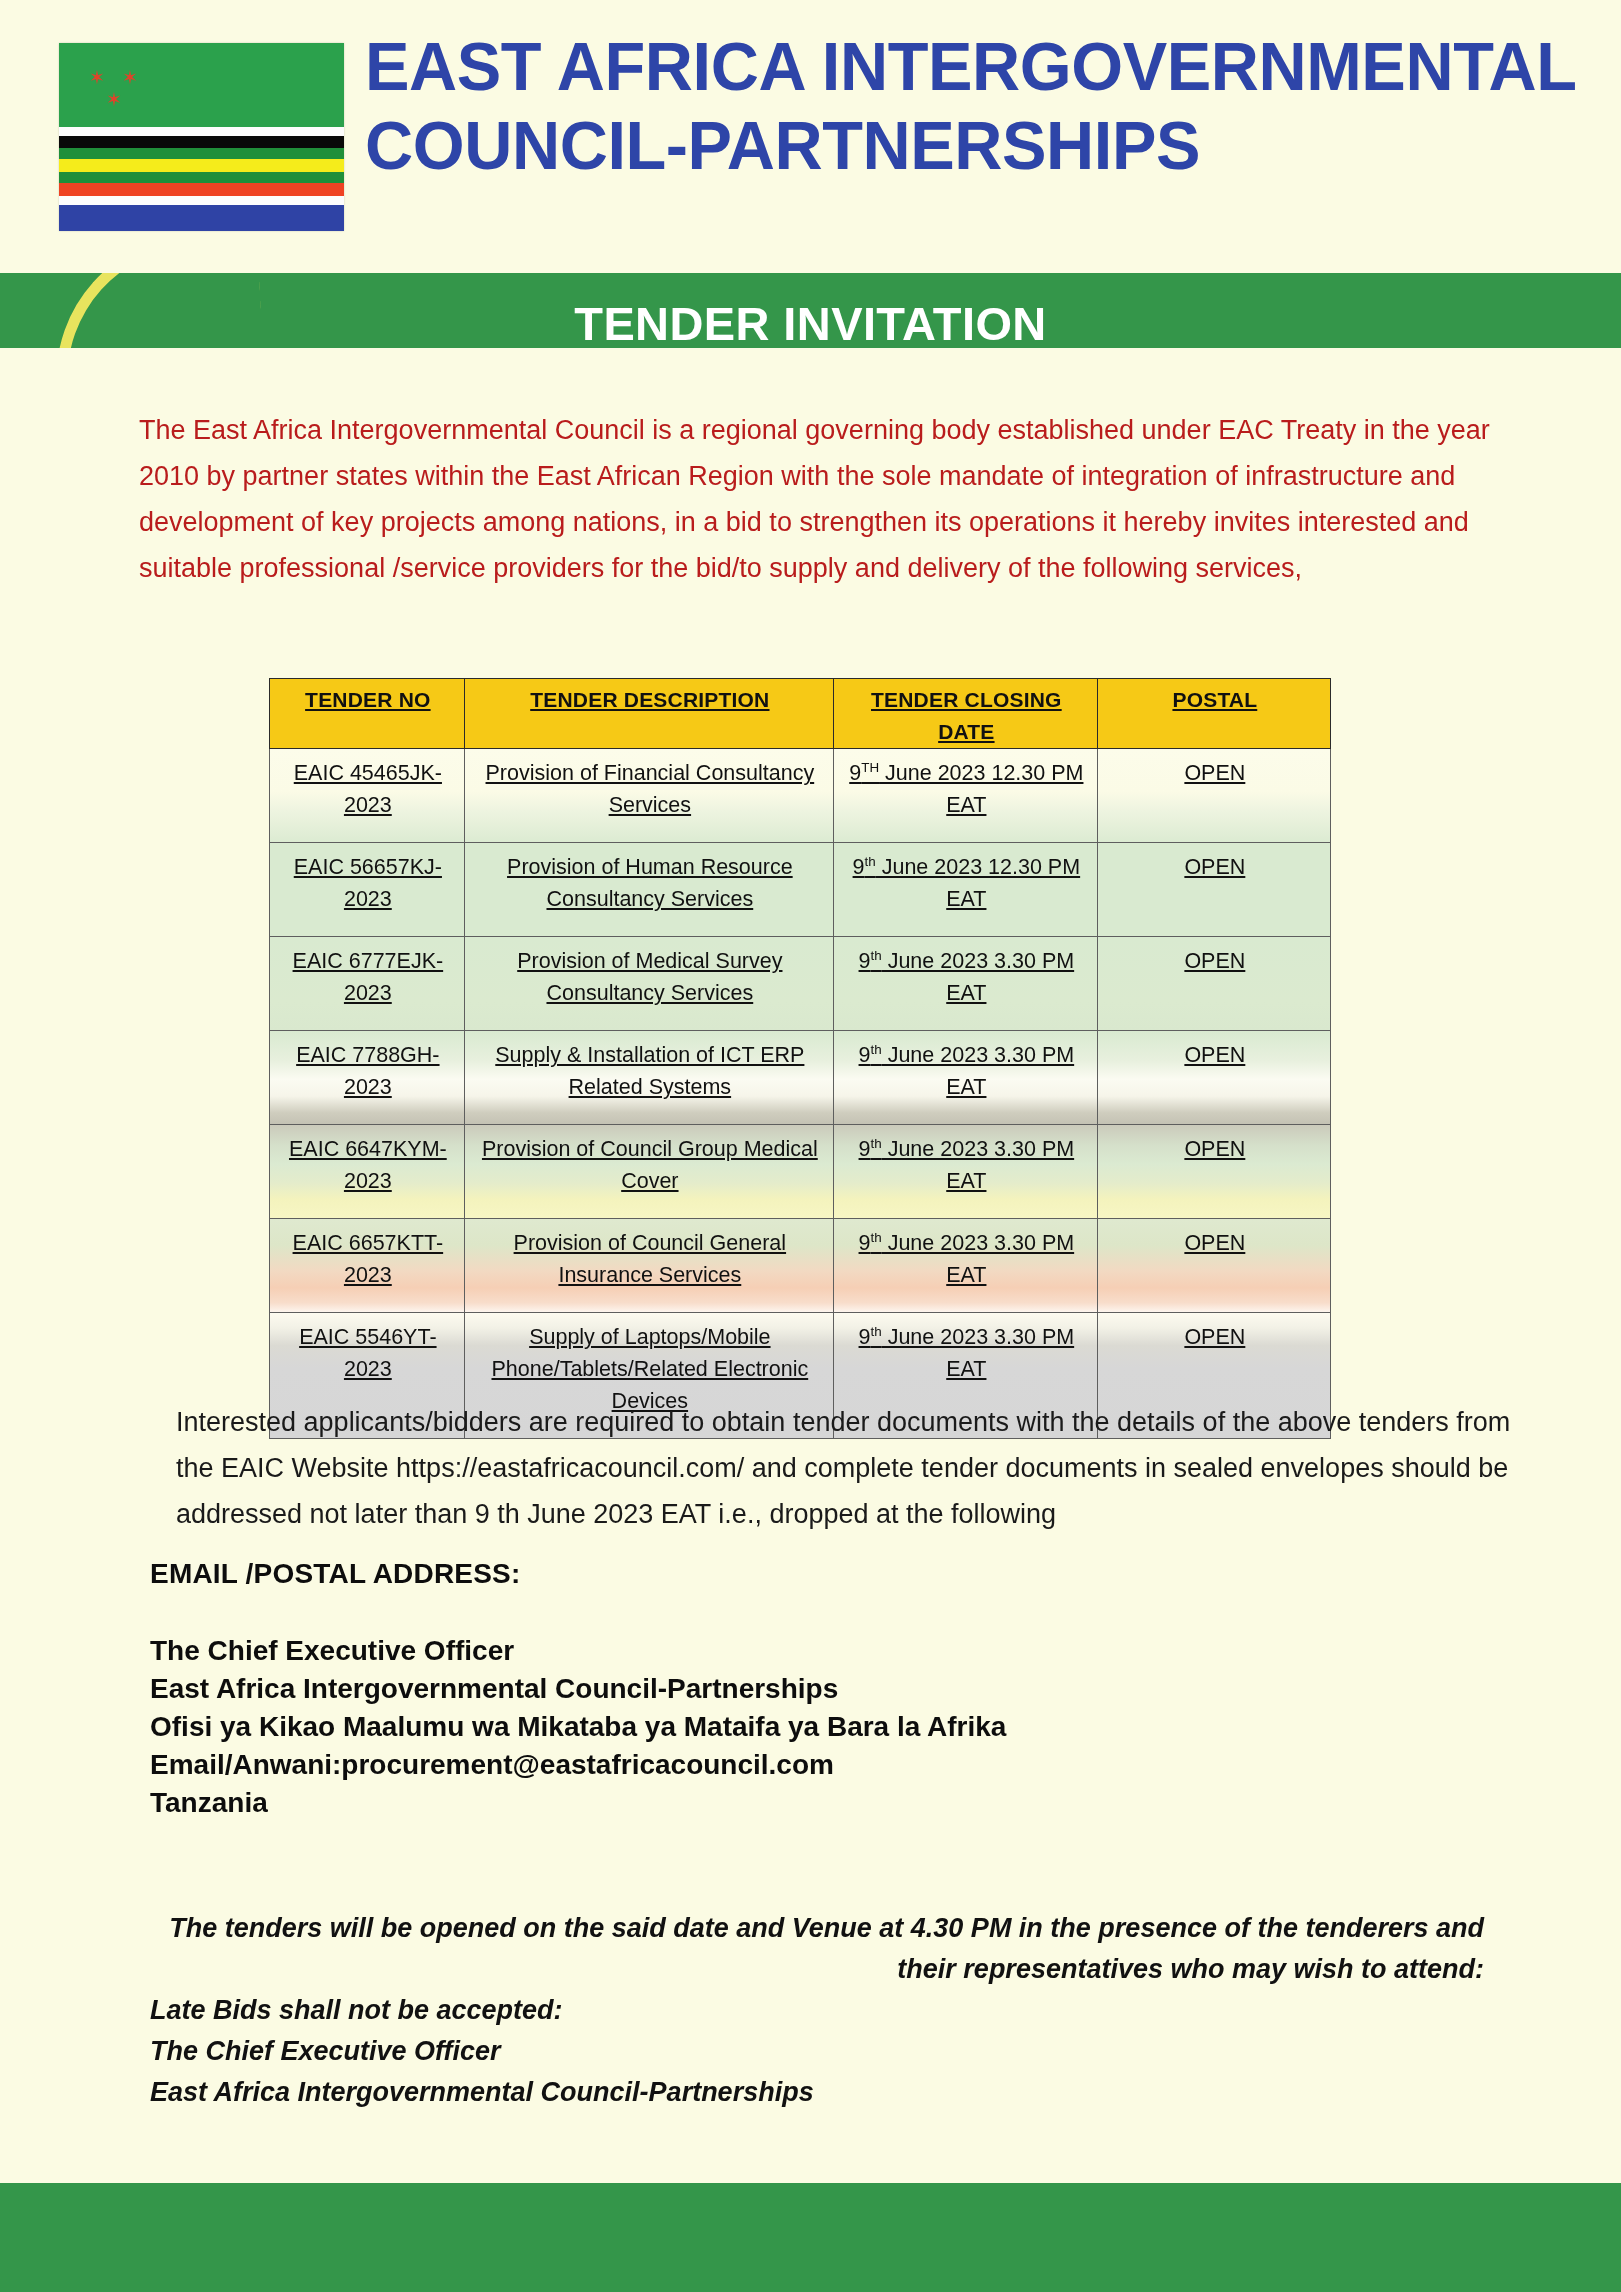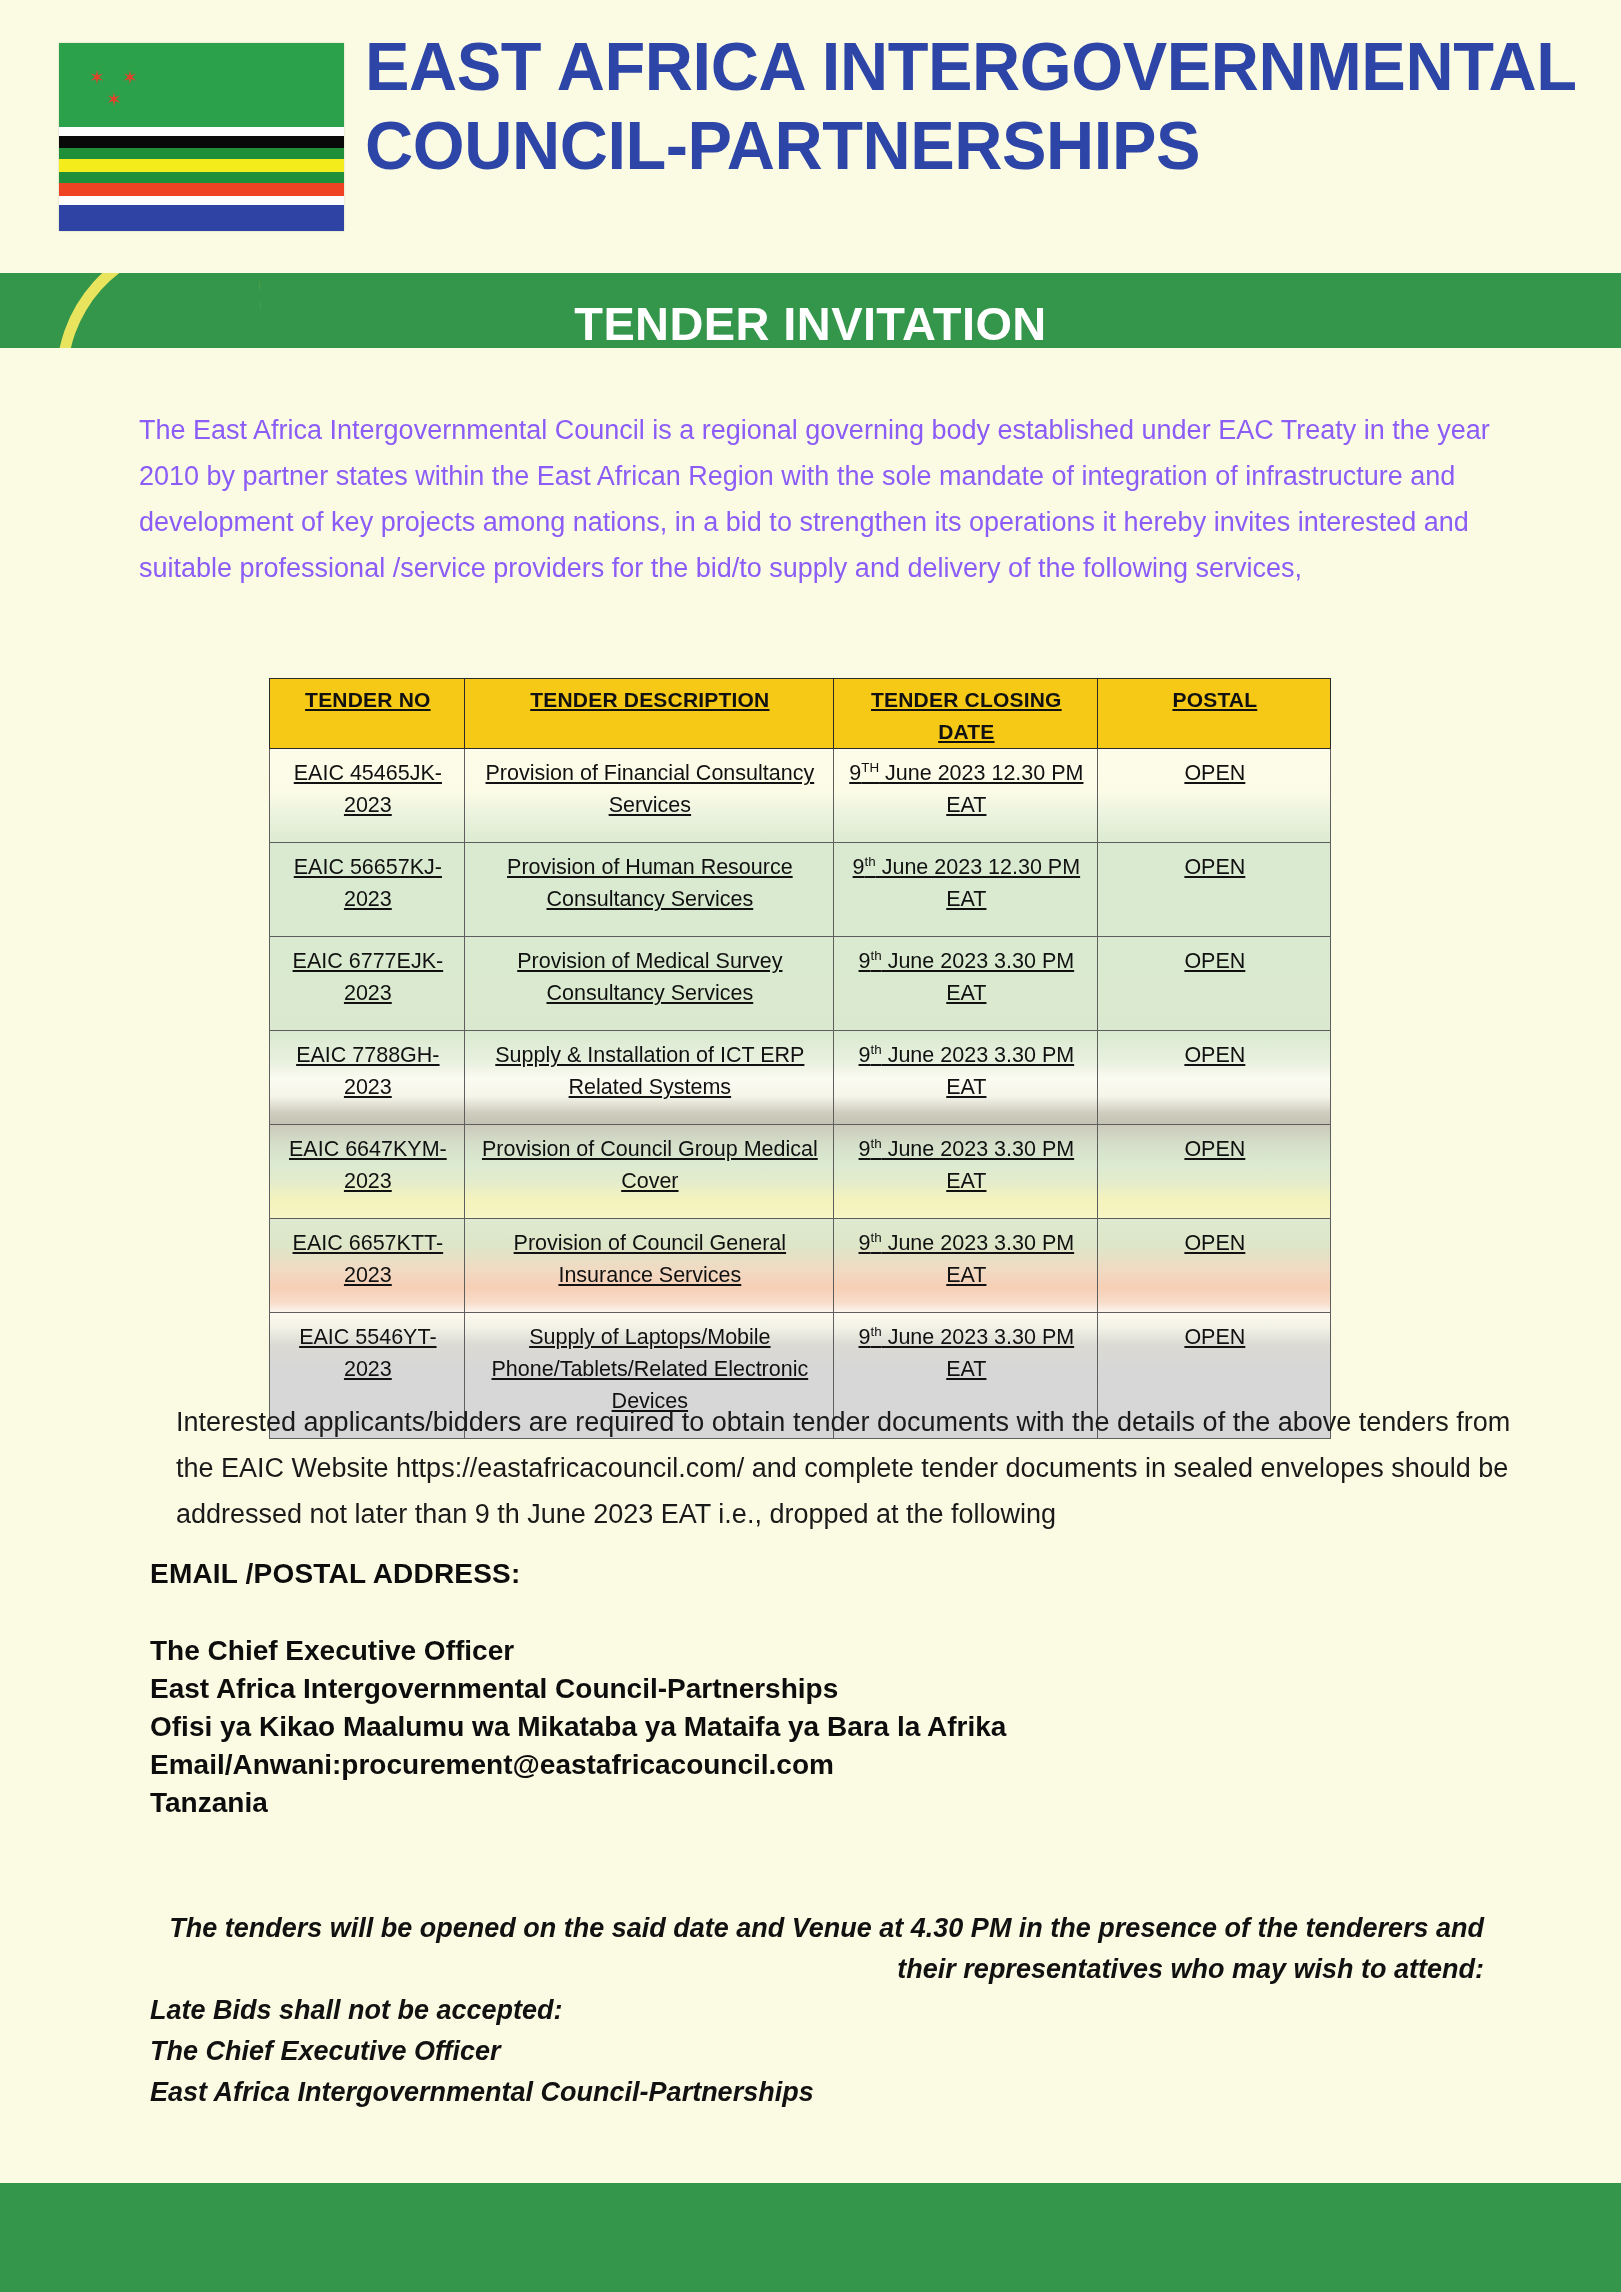--- a/index.html
+++ b/index.html
@@ -107,21 +107,21 @@
   }
 
   
   #intro {
     position: absolute;
     left: 139px;
     top: 407px;
     width: 1375px;
     font-size: 27px;
     line-height: 46px;
-    color: #8b5cf6;
+    color: #b91c1c;
   }
 
   
   #tender-table {
     position: absolute;
     left: 269px;
     top: 678px;
     width: 1061px;
     border-collapse: collapse;
     table-layout: fixed;

